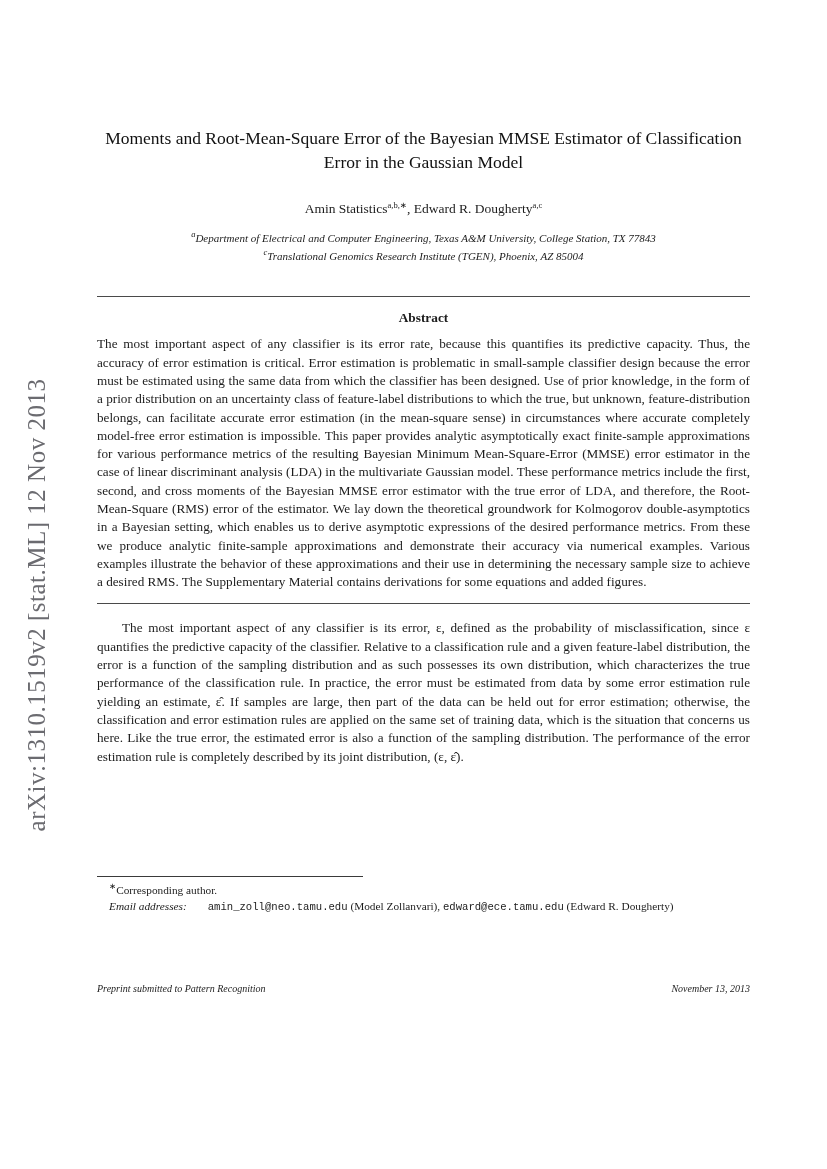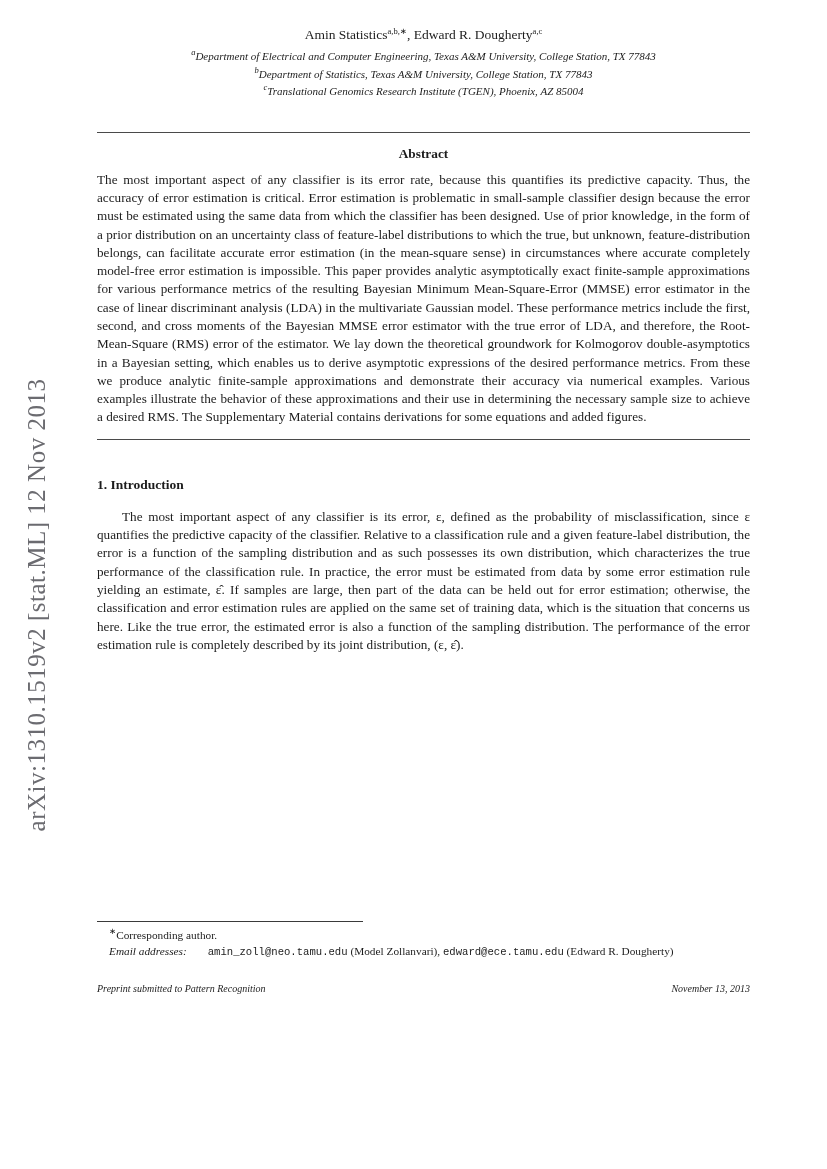--- a/index.html
+++ b/index.html
@@ -55,21 +55,21 @@
     margin-top: 27px;
     text-align: center;
     font-size: 13.5px;
   }
   .authors sup, .affil sup, .footnote sup {
     font-size: 8.5px;
     line-height: 0;
   }
 
   .affiliations {
-    margin-top: 5px;
+    margin-top: 13px;
     text-align: center;
     font-style: italic;
     font-size: 11px;
     line-height: 1.6;
   }
 
   .rule {
     border: none;
     border-top: 1.2px solid #4a4a4a;
     margin: 0;
@@ -111,21 +111,21 @@
     font-size: 13.2px;
     line-height: 1.39;
     text-align: justify;
     text-indent: 25px;
   }
 
   
   .footnote {
     position: absolute;
     left: 97px;
-    top: 921px;
+    top: 876px;
     width: 653px;
     font-size: 11.3px;
     line-height: 1.45;
   }
   .footnote-rule {
     border: none;
     border-top: 1px solid #3a3a3a;
     width: 266px;
     margin: 0 0 5px 0;
   }
@@ -152,41 +152,40 @@
 <body>
 
 <div class="page">
 
   <div class="arxiv-strip">
     <span class="arxiv-text">arXiv:1310.1519v2 [stat.ML] 12 Nov 2013</span>
   </div>
 
   <div class="content">
 
+    <h1 class="paper-title">Moments and Root-Mean-Square Error of the Bayesian MMSE Estimator of Classification Error in the Gaussian Model</h1>
 
     <div class="authors">
       <span>Amin Statistics</span><sup>a,b,∗</sup><span>, </span><span>Edward R. Dougherty</span><sup>a,c</sup>
     </div>
 
     <div class="affiliations">
       <div class="affil"><sup>a</sup><span>Department of Electrical and Computer Engineering, Texas A&amp;M University, College Station, TX 77843</span></div>
-      <div class="affil"><sup>b</sup><span>Department of Statistics, Texas A&amp;M University, College Station, TX 77843</span></div>
       <div class="affil"><sup>c</sup><span>Translational Genomics Research Institute (TGEN), Phoenix, AZ 85004</span></div>
     </div>
 
     <hr class="rule rule-top">
 
     <div class="abstract-heading">Abstract</div>
 
     <p class="abstract-body">The most important aspect of any classifier is its error rate, because this quantifies its predictive capacity. Thus, the accuracy of error estimation is critical. Error estimation is problematic in small-sample classifier design because the error must be estimated using the same data from which the classifier has been designed. Use of prior knowledge, in the form of a prior distribution on an uncertainty class of feature-label distributions to which the true, but unknown, feature-distribution belongs, can facilitate accurate error estimation (in the mean-square sense) in circumstances where accurate completely model-free error estimation is impossible. This paper provides analytic asymptotically exact finite-sample approximations for various performance metrics of the resulting Bayesian Minimum Mean-Square-Error (MMSE) error estimator in the case of linear discriminant analysis (LDA) in the multivariate Gaussian model. These performance metrics include the first, second, and cross moments of the Bayesian MMSE error estimator with the true error of LDA, and therefore, the Root-Mean-Square (RMS) error of the estimator. We lay down the theoretical groundwork for Kolmogorov double-asymptotics in a Bayesian setting, which enables us to derive asymptotic expressions of the desired performance metrics. From these we produce analytic finite-sample approximations and demonstrate their accuracy via numerical examples. Various examples illustrate the behavior of these approximations and their use in determining the necessary sample size to achieve a desired RMS. The Supplementary Material contains derivations for some equations and added figures.</p>
 
 
     <hr class="rule rule-bottom">
 
-    <div class="section-heading">1. Introduction</div>
 
     <p class="section-body">The most important aspect of any classifier is its error, ε, defined as the probability of misclassification, since ε quantifies the predictive capacity of the classifier. Relative to a classification rule and a given feature-label distribution, the error is a function of the sampling distribution and as such possesses its own distribution, which characterizes the true performance of the classification rule. In practice, the error must be estimated from data by some error estimation rule yielding an estimate, ε̂. If samples are large, then part of the data can be held out for error estimation; otherwise, the classification and error estimation rules are applied on the same set of training data, which is the situation that concerns us here. Like the true error, the estimated error is also a function of the sampling distribution. The performance of the error estimation rule is completely described by its joint distribution, (ε, ε̂).</p>
 
   </div>
 
   <div class="footnote">
     <hr class="footnote-rule">
     <div class="fn-line"><sup>∗</sup><span>Corresponding author.</span></div>
     <div class="fn-line"><span class="fn-email-label">Email addresses:</span><span class="mono">amin_zoll@neo.tamu.edu</span><span> (Model Zollanvari), </span><span class="mono">edward@ece.tamu.edu</span><span> (Edward R. Dougherty)</span></div>
   </div>

